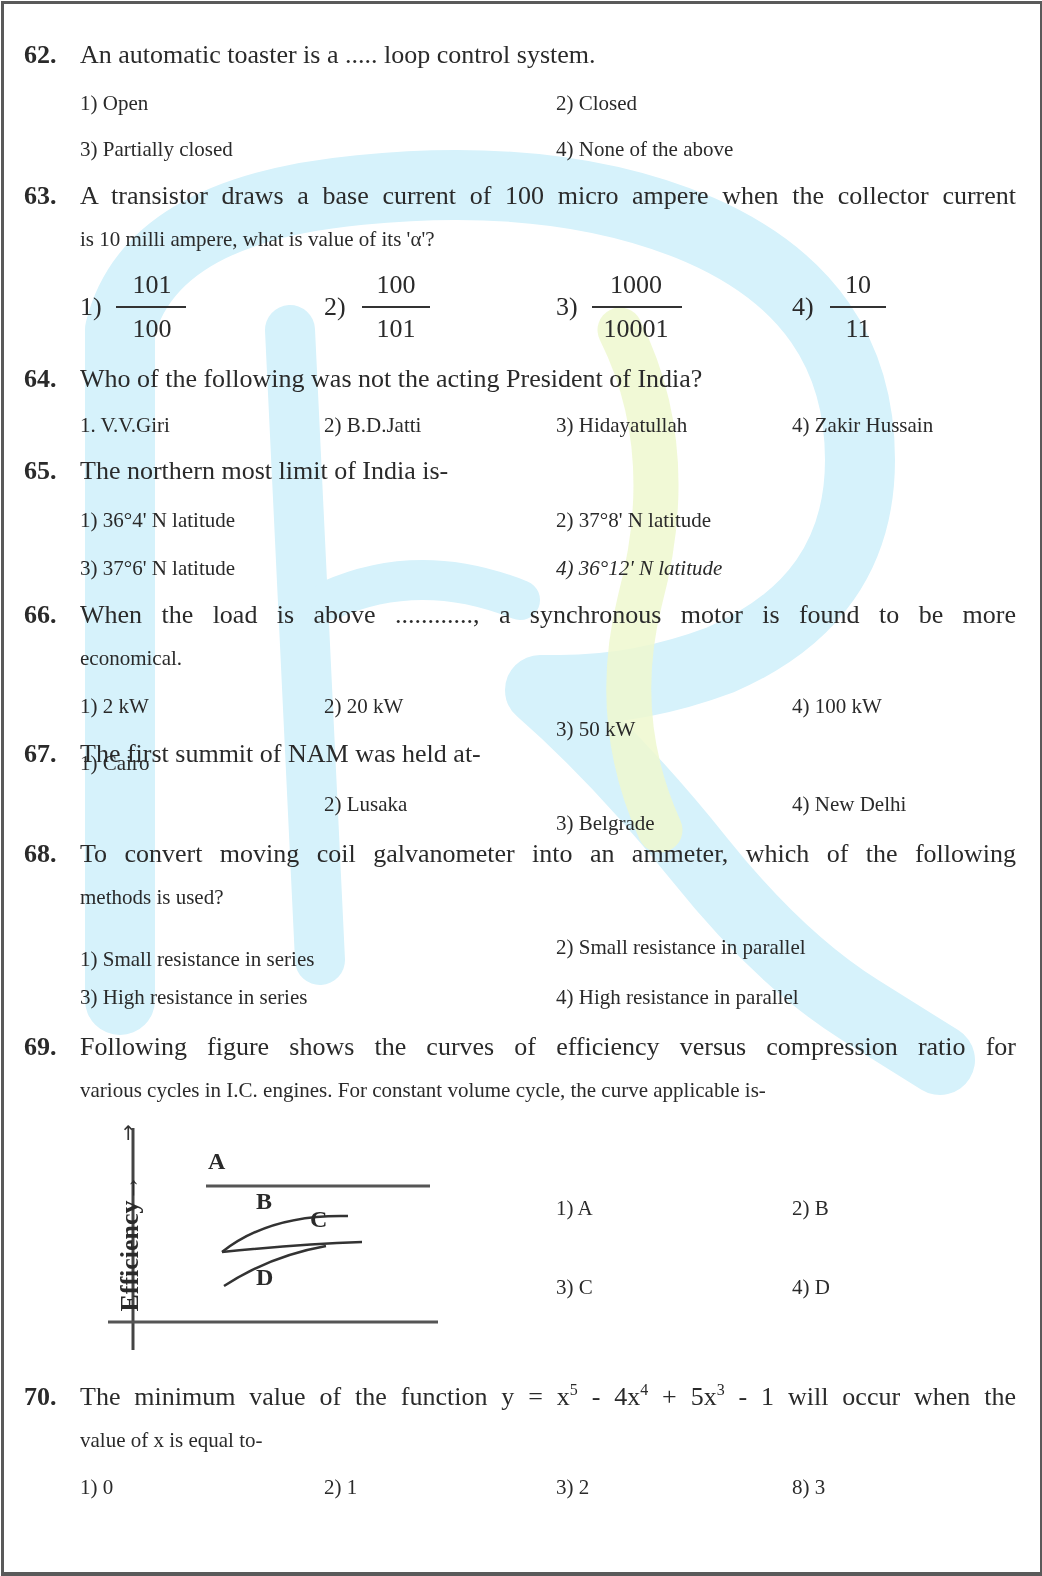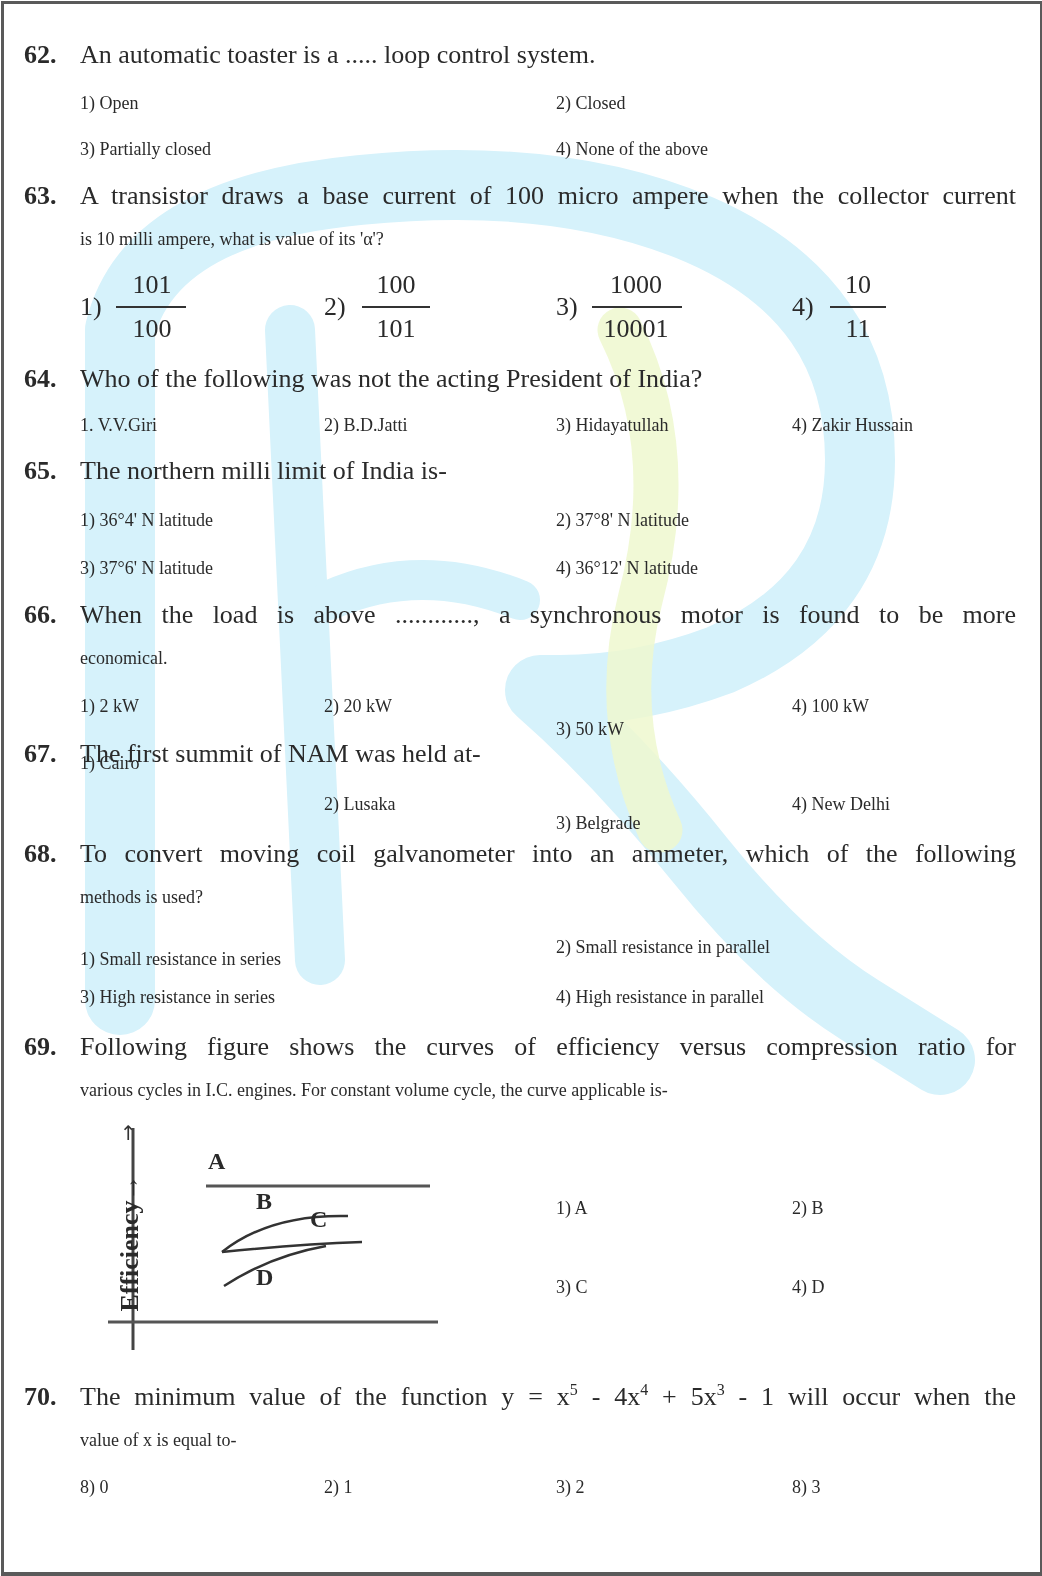--- a/index.html
+++ b/index.html
@@ -6,21 +6,21 @@
   body { width: 1042px; height: 1576px; position: relative; overflow: hidden;
          font-family: "Liberation Serif", "DejaVu Serif", serif; color: #2a2a2a; }
   .frame { position: absolute; left: 1px; top: 1px; width: 1036px; height: 1568px;
            border: 3px solid #5a5a5a; border-right-width: 4px; border-bottom-width: 4px; box-sizing: content-box; }
   .watermark { position: absolute; left: 0; top: 0; width: 1042px; height: 1576px; z-index: 0; }
   .content { position: absolute; left: 0; top: 0; width: 1042px; height: 1576px; z-index: 1; }
   .q { position: absolute; left: 24px; font-size: 26px; line-height: 30px; white-space: nowrap; }
   .qnum { position: absolute; left: 0; font-weight: bold; }
   .qtext { position: absolute; left: 56px; }
   .justify { width: 936px; text-align: justify; text-align-last: justify; white-space: normal; }
-  .opt { position: absolute; font-size: 18px; line-height: 30px; white-space: nowrap; }
+  .opt { position: absolute; font-size: 21px; line-height: 30px; white-space: nowrap; }
   .frac { position: absolute; font-size: 26px; }
   .frac .lbl { position: absolute; left: 0; top: 20px; }
   .frac .num, .frac .den { position: absolute; text-align: center; }
   .frac .bar { position: absolute; height: 2px; background: #333; }
   sup { font-size: 16px; line-height: 0; }
   .fig { position: absolute; left: 80px; top: 1110px; width: 400px; height: 250px; }
   .fig .ylabel { position: absolute; left: -50px; top: 118px; transform: rotate(-90deg);
                  font-weight: bold; font-size: 26px; white-space: nowrap; width: 200px; text-align: center; }
   .fig .xlabel { position: absolute; left: 72px; top: 214px; font-weight: bold; font-size: 28px; white-space: nowrap; }
   .fig .clabel { position: absolute; font-weight: bold; font-size: 24px; }
@@ -83,26 +83,26 @@
     <span class="qnum">64.</span>
     <span class="qtext">Who of the following was not the acting President of India?</span>
   </div>
   <span class="opt" style="left:80px;top:410px;">1. V.V.Giri</span>
   <span class="opt" style="left:324px;top:410px;">2) B.D.Jatti</span>
   <span class="opt" style="left:556px;top:410px;">3) Hidayatullah</span>
   <span class="opt" style="left:792px;top:410px;">4) Zakir Hussain</span>
 
   <div class="q" style="top:456px;">
     <span class="qnum">65.</span>
-    <span class="qtext">The northern milli limit of India is-</span>
+    <span class="qtext">The northern most limit of India is-</span>
   </div>
   <span class="opt" style="left:80px;top:505px;">1) 36°4' N latitude</span>
   <span class="opt" style="left:556px;top:505px;">2) 37°8' N latitude</span>
   <span class="opt" style="left:80px;top:553px;">3) 37°6' N latitude</span>
-  <span class="opt" style="left:556px;top:553px;">4) 36°12' N latitude</span>
+  <span class="opt" style="left:556px;top:553px;font-style:italic;">4) 36°12' N latitude</span>
 
   <div class="q" style="top:600px;">
     <span class="qnum">66.</span>
     <span class="qtext justify">When the load is above ............, a synchronous motor is found to be more</span>
   </div>
   <span class="opt" style="left:80px;top:643px;">economical.</span>
   <span class="opt" style="left:80px;top:691px;">1) 2 kW</span>
   <span class="opt" style="left:324px;top:691px;">2) 20 kW</span>
   <span class="opt" style="left:556px;top:714px;">3) 50 kW</span>
   <span class="opt" style="left:792px;top:691px;">4) 100 kW</span>
@@ -152,18 +152,18 @@
   <span class="opt" style="left:556px;top:1193px;">1) A</span>
   <span class="opt" style="left:792px;top:1193px;">2) B</span>
   <span class="opt" style="left:556px;top:1272px;">3) C</span>
   <span class="opt" style="left:792px;top:1272px;">4) D</span>
 
   <div class="q" style="top:1382px;">
     <span class="qnum">70.</span>
     <span class="qtext justify"><span>The minimum value of the function y = x</span><sup>5</sup><span> - 4x</span><sup>4</sup><span> + 5x</span><sup>3</sup><span> - 1 will occur when the</span></span>
   </div>
   <span class="opt" style="left:80px;top:1425px;">value of x is equal to-</span>
-  <span class="opt" style="left:80px;top:1472px;">8) 0</span>
+  <span class="opt" style="left:80px;top:1472px;">1) 0</span>
   <span class="opt" style="left:324px;top:1472px;">2) 1</span>
   <span class="opt" style="left:556px;top:1472px;">3) 2</span>
   <span class="opt" style="left:792px;top:1472px;">8) 3</span>
 
 </div>
 
 </body></html>

